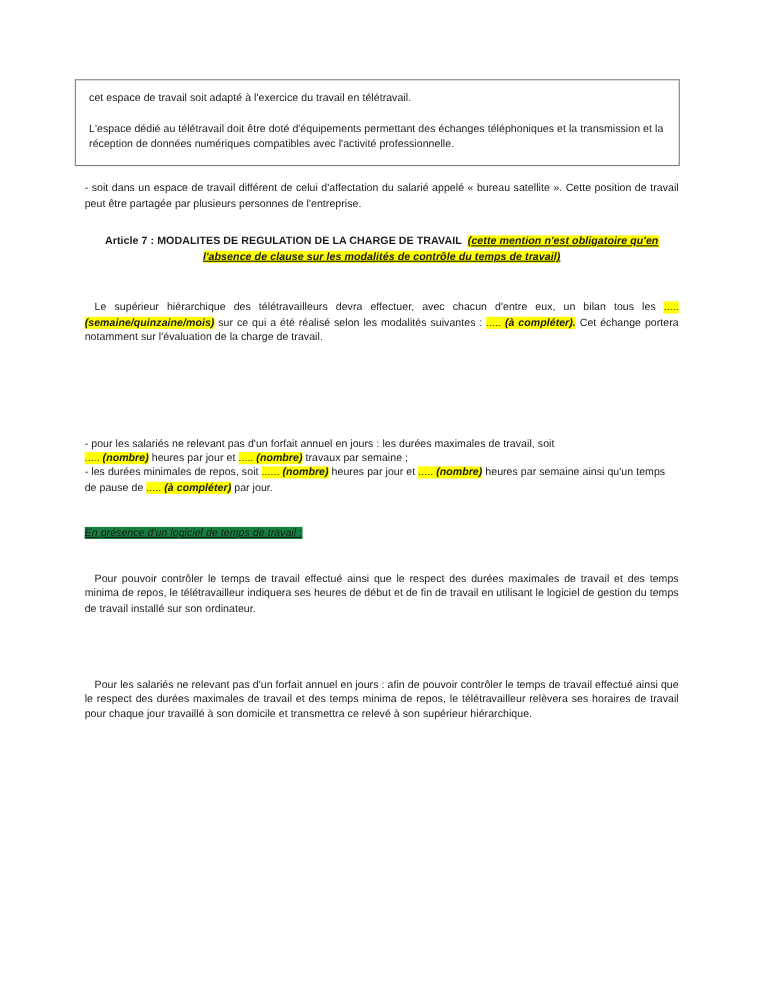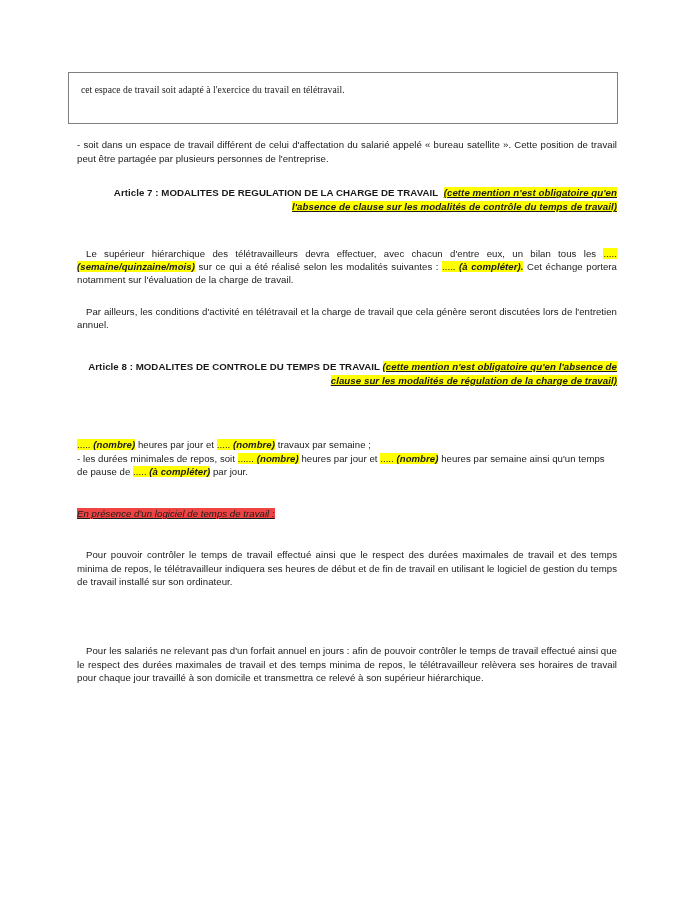--- a/index.html
+++ b/index.html
@@ -39,30 +39,30 @@
   .gap-xl { height: 28px; }
 
   
   .framed {
     border: 1px solid #7e7e7e;
     box-sizing: border-box;
     width: 550px;
     margin-left: -9px;
     padding: 10px 12px 12px 12px;
   }
-  .framed p { text-align: left; font-family: Liberation Serif, serif; }
+  .framed p { text-align: left; }
   .framed .spacer { height: 15px; }
 
   
   .article-heading {
     margin: 0;
     font-size: 9.7px;
     line-height: 14.2px;
     font-weight: bold;
-    text-align: right;
+    text-align: center;
   }
   .article-heading .label { font-weight: bold; }
   .hl {
     background: #ffff00;
     font-style: italic;
     font-weight: bold;
     text-decoration: underline;
   }
 
   
@@ -77,35 +77,36 @@
   }
 
   
   .sub-heading {
     margin: 0;
     font-size: 9.6px;
     line-height: 13.4px;
     text-align: left;
   }
   .sub-heading span {
-    background: #ef4444;
+    background: #15803d;
     font-style: italic;
     text-decoration: underline;
   }
 
   .bullet { text-align: left; }
 </style>
 </head>
 <body>
 
 <div class="page">
 
   <div class="framed">
     <p>cet espace de travail soit adapté à l'exercice du travail en télétravail.</p>
     <div class="spacer"></div>
+    <p>L'espace dédié au télétravail doit être doté d'équipements permettant des échanges téléphoniques et la transmission et la réception de données numériques compatibles avec l'activité professionnelle.</p>
   </div>
 
   <div class="gap-md"></div>
 
   <p>- soit dans un espace de travail différent de celui d'affectation du salarié appelé « bureau satellite ». Cette position de travail peut être partagée par plusieurs personnes de l'entreprise.</p>
 
   <div class="gap-lg"></div>
 
   <p class="article-heading">
     <span class="label">Article 7 : </span><span>MODALITES DE REGULATION DE LA CHARGE DE TRAVAIL</span>&nbsp; <span class="hl">(cette mention n'est obligatoire qu'en l'absence de clause sur les modalités de contrôle du temps de travail)</span>
@@ -113,34 +114,30 @@
 
   <div class="gap-md"></div>
 
   <div class="gap-sm"></div>
   <div class="gap-sm"></div>
 
   <p class="indent"><span>Le supérieur hiérarchique des télétravailleurs devra effectuer, avec chacun d'entre eux, un bilan tous les </span><span class="ph"><span class="dots">..... </span><span>(semaine/quinzaine/mois)</span></span><span> sur ce qui a été réalisé selon les modalités suivantes : </span><span class="ph"><span class="dots">..... </span><span>(à compléter).</span></span><span> Cet échange portera notamment sur l'évaluation de la charge de travail.</span></p>
 
   <div class="gap-sm"></div>
   <div class="gap-sm"></div>
-  <p class="indent">Par ailleurs, les conditions d'activité en télétravail et la charge de travail que cela génère seront discutées lors de l'entretien annuel.</p>
 
   <div class="gap-xl"></div>
 
-  <p class="article-heading">
-    <span class="label">Article 8 : </span><span>MODALITES DE CONTROLE DU TEMPS DE TRAVAIL </span><span class="hl">(cette mention n'est obligatoire qu'en l'absence de clause sur les modalités de régulation de la charge de travail)</span>
-  </p>
 
   <div class="gap-xl"></div>
 
 
   <div class="gap-sm"></div>
 
-  <p class="bullet"><br><span class="ph"><span class="dots">..... </span><span>(nombre)</span></span><span> heures par jour et </span><span class="ph"><span class="dots">..... </span><span>(nombre)</span></span><span> travaux par semaine ;</span></p>
+  <p class="bullet"><span>-  pour les salariés ne relevant pas d'un forfait annuel en jours : les durées maximales de travail, soit</span><br><span class="ph"><span class="dots">..... </span><span>(nombre)</span></span><span> heures par jour et </span><span class="ph"><span class="dots">..... </span><span>(nombre)</span></span><span> travaux par semaine ;</span></p>
 
   <p class="bullet"><span>-  les durées minimales de repos, soit </span><span class="ph"><span class="dots">...... </span><span>(nombre)</span></span><span> heures par jour et </span><span class="ph"><span class="dots">..... </span><span>(nombre)</span></span><span> heures par semaine ainsi qu'un temps de pause de </span><span class="ph"><span class="dots">..... </span><span>(à compléter)</span></span><span> par jour.</span></p>
 
   <div class="gap-xl"></div>
 
   <p class="sub-heading"><span>En présence d'un logiciel de temps de travail :</span></p>
 
   <div class="gap-xl"></div>
 
   <p class="indent">Pour pouvoir contrôler le temps de travail effectué ainsi que le respect des durées maximales de travail et des temps minima de repos, le télétravailleur indiquera ses heures de début et de fin de travail en utilisant le logiciel de gestion du temps de travail installé sur son ordinateur.</p>

